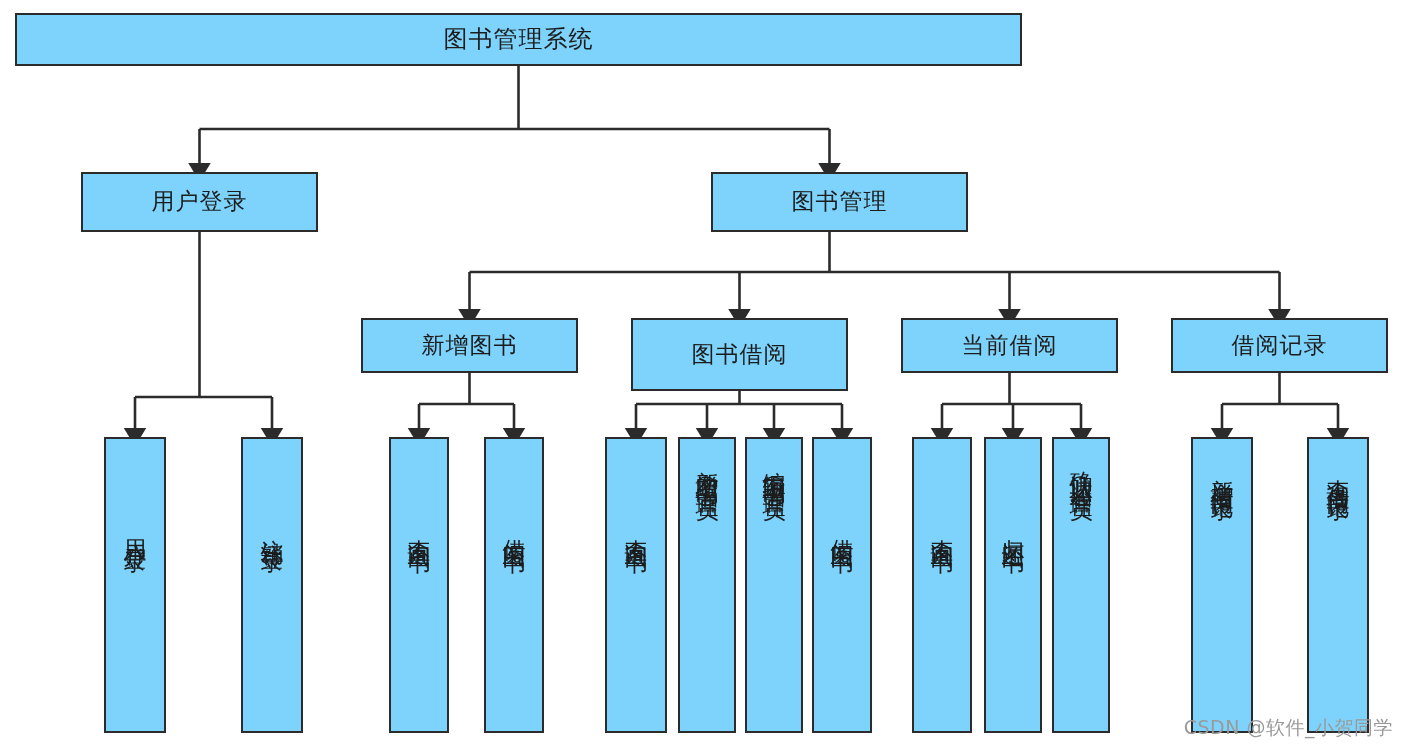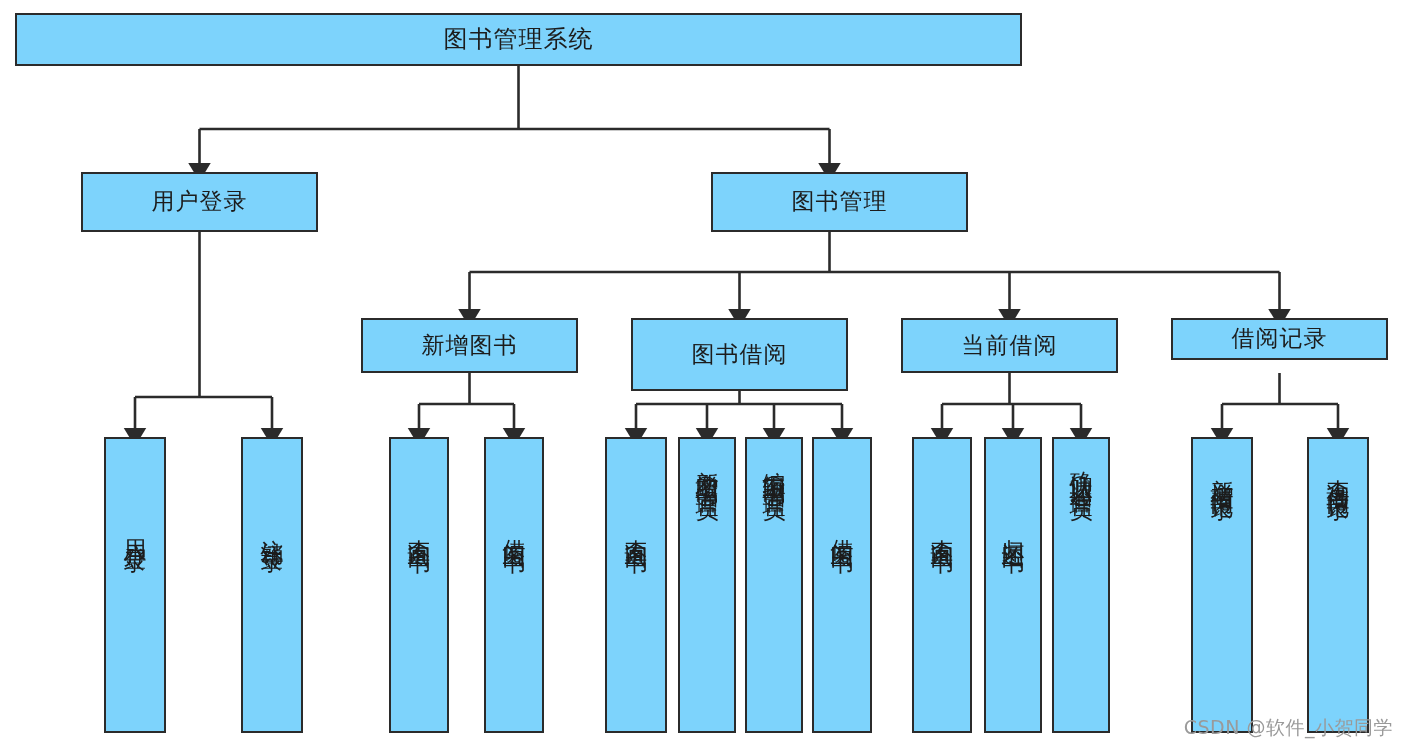--- a/index.html
+++ b/index.html
@@ -139,21 +139,21 @@
       </div>
       <div class="node horizontal" style="left: 361px; top: 318px; width: 217px; height: 55px;">
         <span>新增图书</span>
       </div>
       <div class="node horizontal" style="left: 631px; top: 318px; width: 217px; height: 73px;">
         <span>图书借阅</span>
       </div>
       <div class="node horizontal" style="left: 901px; top: 318px; width: 217px; height: 55px; font-family: Liberation Serif, serif;">
         <span>当前借阅</span>
       </div>
-      <div class="node horizontal" style="left: 1171px; top: 318px; width: 217px; height: 42px;">
+      <div class="node horizontal" style="left: 1171px; top: 318px; width: 217px; height: 55px;">
         <span>借阅记录</span>
       </div>
       <div class="node vertical mid" style="left: 104px; top: 437px; width: 62px; height: 296px;">
         <span class="vtext">用户登录</span>
       </div>
       <div class="node vertical mid" style="left: 241px; top: 437px; width: 62px; height: 296px;">
         <span class="vtext">注销登录</span>
       </div>
       <div class="node vertical mid" style="left: 389px; top: 437px; width: 60px; height: 296px;">
         <span class="vtext">查询图书</span>

